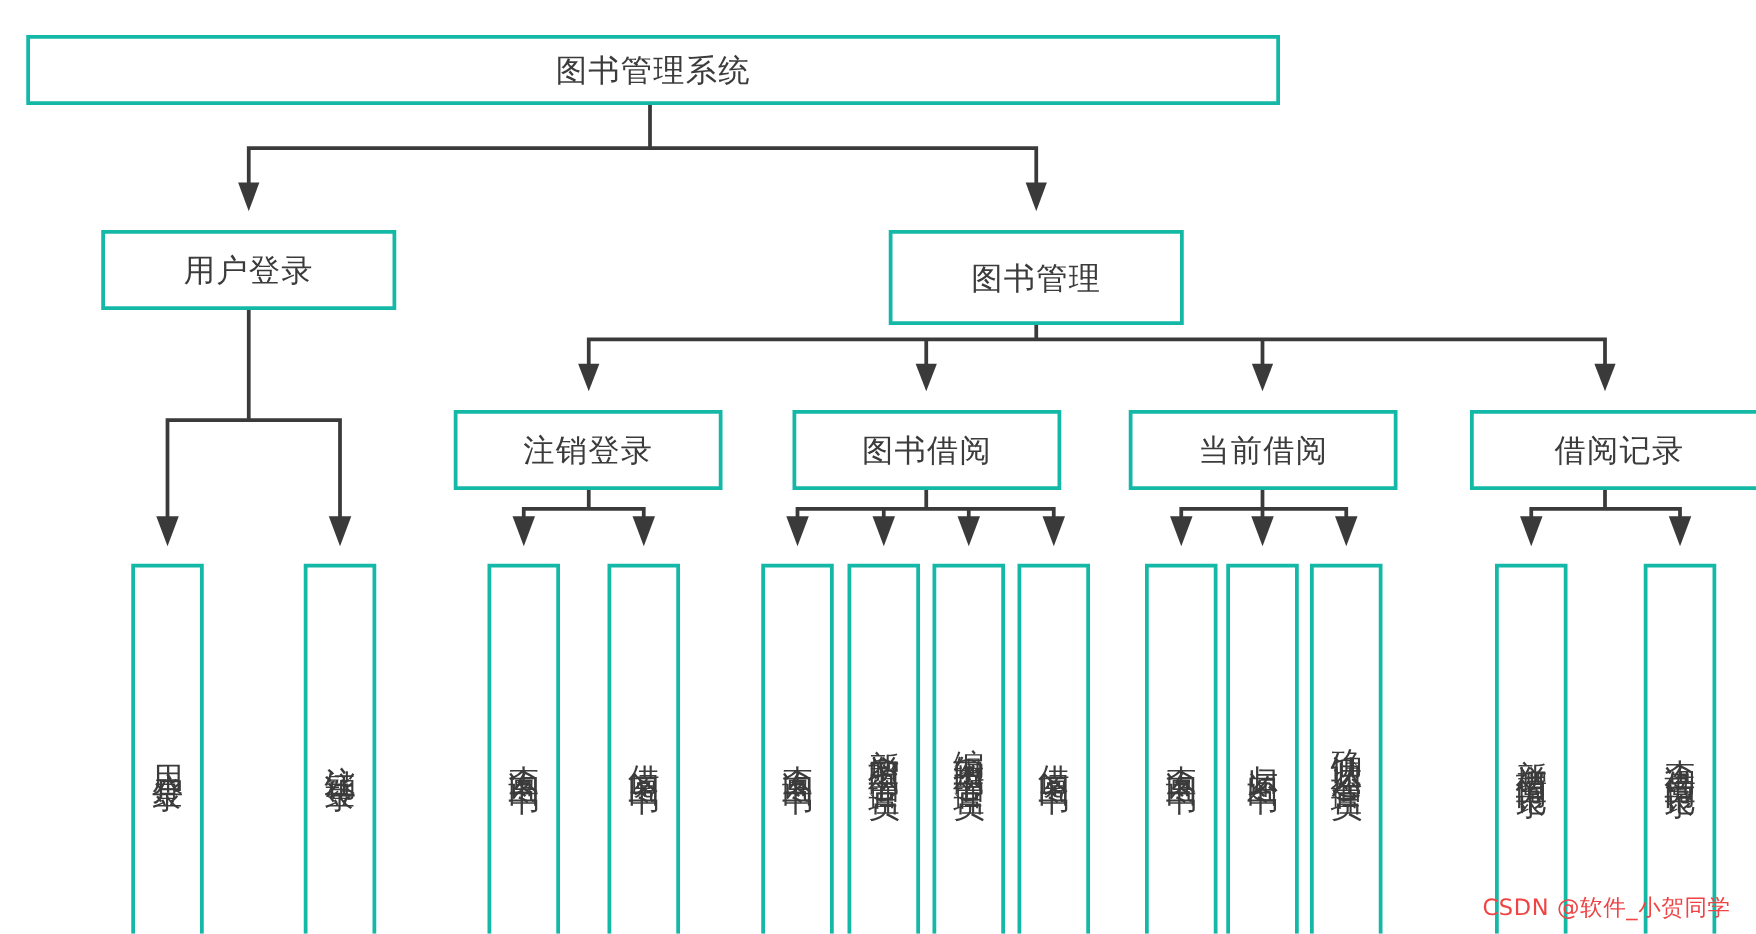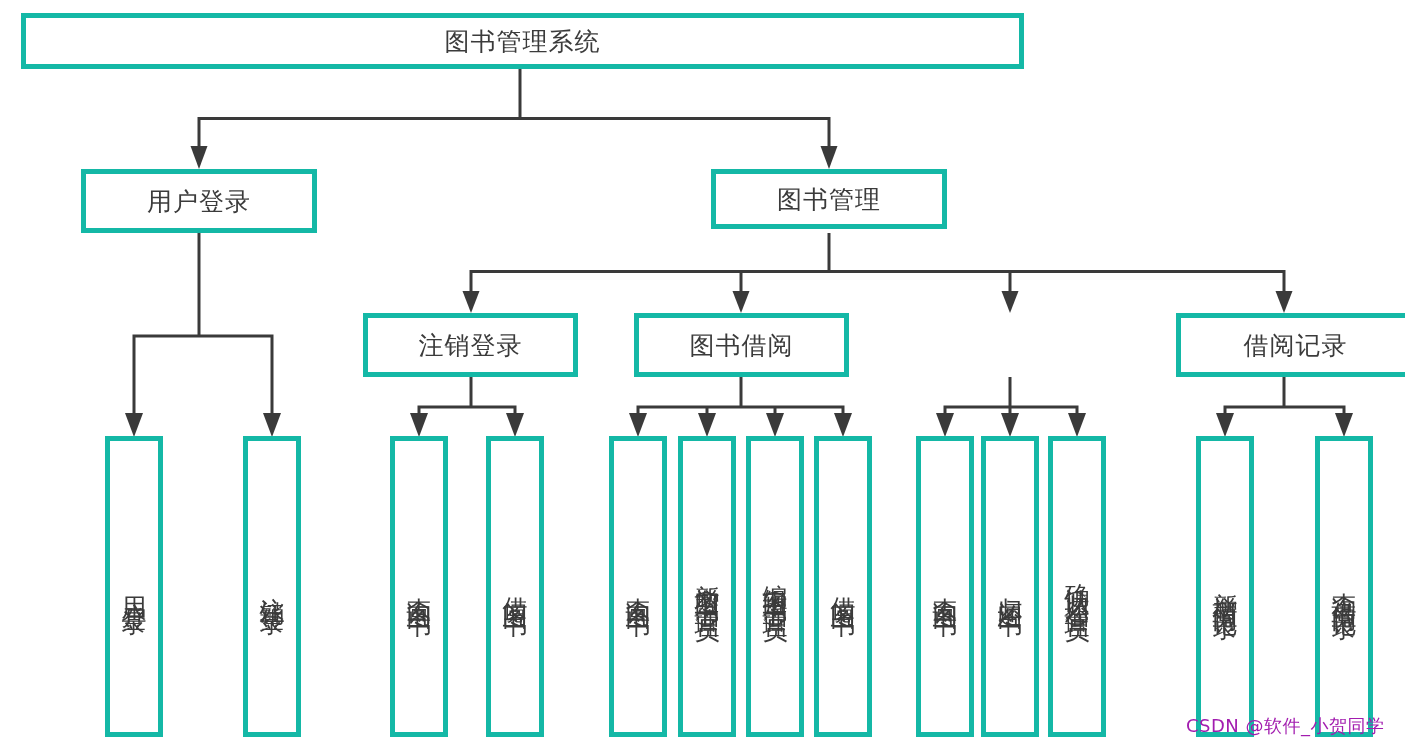--- a/index.html
+++ b/index.html
@@ -4,32 +4,32 @@
 <style>
   html,body { margin:0; padding:0; background:#ffffff; }
   #stage {
     position:relative; width:1405px; height:747px; background:#ffffff;
     font-family:"DejaVu Sans","Liberation Sans",sans-serif;
     overflow:hidden;
   }
   #wires { position:absolute; left:0; top:0; width:1405px; height:747px; z-index:1; }
   .box {
     position:absolute; box-sizing:border-box; background:#ffffff;
-    border:5px solid #14b8a6; color:#3b3b3b;
+    border:3px solid #14b8a6; color:#3b3b3b;
     display:flex; align-items:center; justify-content:center;
-    z-index:2; font-size:25px; letter-spacing:1px; line-height:1;
+    z-index:2; font-size:25px; letter-spacing:1px; line-height:1;margin-top:15px;
   }
   .leaf { width:58px; top:436px; height:301px; }
   .leaf > span {
     writing-mode:vertical-rl; text-orientation:mixed;
     letter-spacing:5px; line-height:1; font-size:25px; color:#3b3b3b;
   }
   #watermark {
     position:absolute; left:1186px; top:714px; z-index:5;
-    font-size:18px; color:#a21caf; letter-spacing:0.5px; white-space:nowrap;
+    font-size:18px; color:#ef4444; letter-spacing:0.5px; white-space:nowrap;
   }
 </style>
 </head>
 <body>
 
 <div id="stage">
 
   <svg id="wires" viewBox="0 0 1405 747" xmlns="http://www.w3.org/2000/svg">
     <g stroke="#3a3a3a" stroke-width="3" fill="none">
 
@@ -83,29 +83,32 @@
     </g>
   </svg>
 
   <div class="box" style="left:21px; top:13px; width:1003px; height:56px;">
     <span>图书管理系统</span>
   </div>
 
   <div class="box" style="left:81px; top:169px; width:236px; height:64px;">
     <span>用户登录</span>
   </div>
-  <div class="box" style="left:711px; top:169px; width:236px; height:60px;">
+  <div class="box" style="left:711px; top:169px; width:236px; height:76px;">
     <span>图书管理</span>
   </div>
 
   <div class="box" style="left:363px; top:313px; width:215px; height:64px;">
     <span>注销登录</span>
   </div>
   <div class="box" style="left:634px; top:313px; width:215px; height:64px;">
     <span>图书借阅</span>
+  </div>
+  <div class="box" style="left:903px; top:313px; width:215px; height:64px;">
+    <span>当前借阅</span>
   </div>
   <div class="box" style="left:1176px; top:313px; width:239px; height:64px;">
     <span>借阅记录</span>
   </div>
 
   <div class="box leaf" style="left:105px;">
     <span>用户登录</span>
   </div>
   <div class="box leaf" style="left:243px;">
     <span>注销登录</span>

